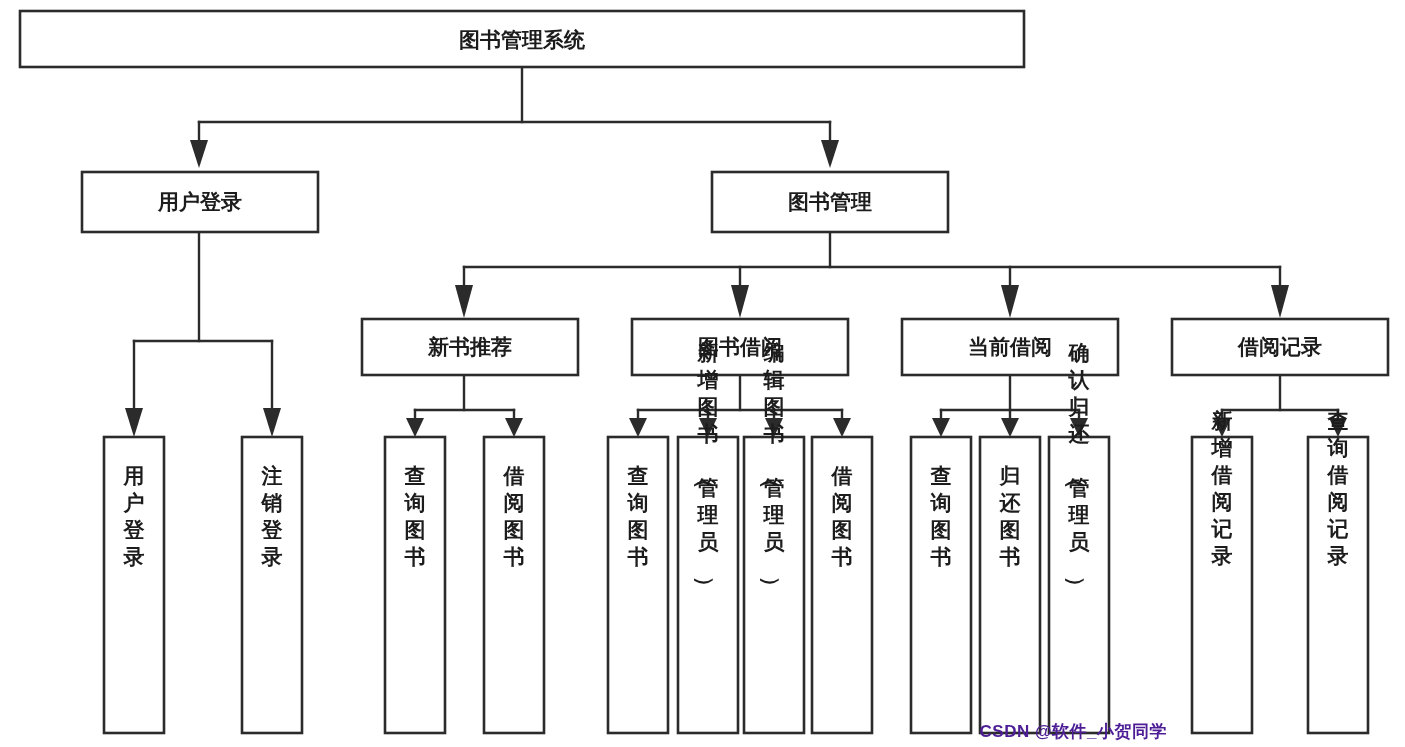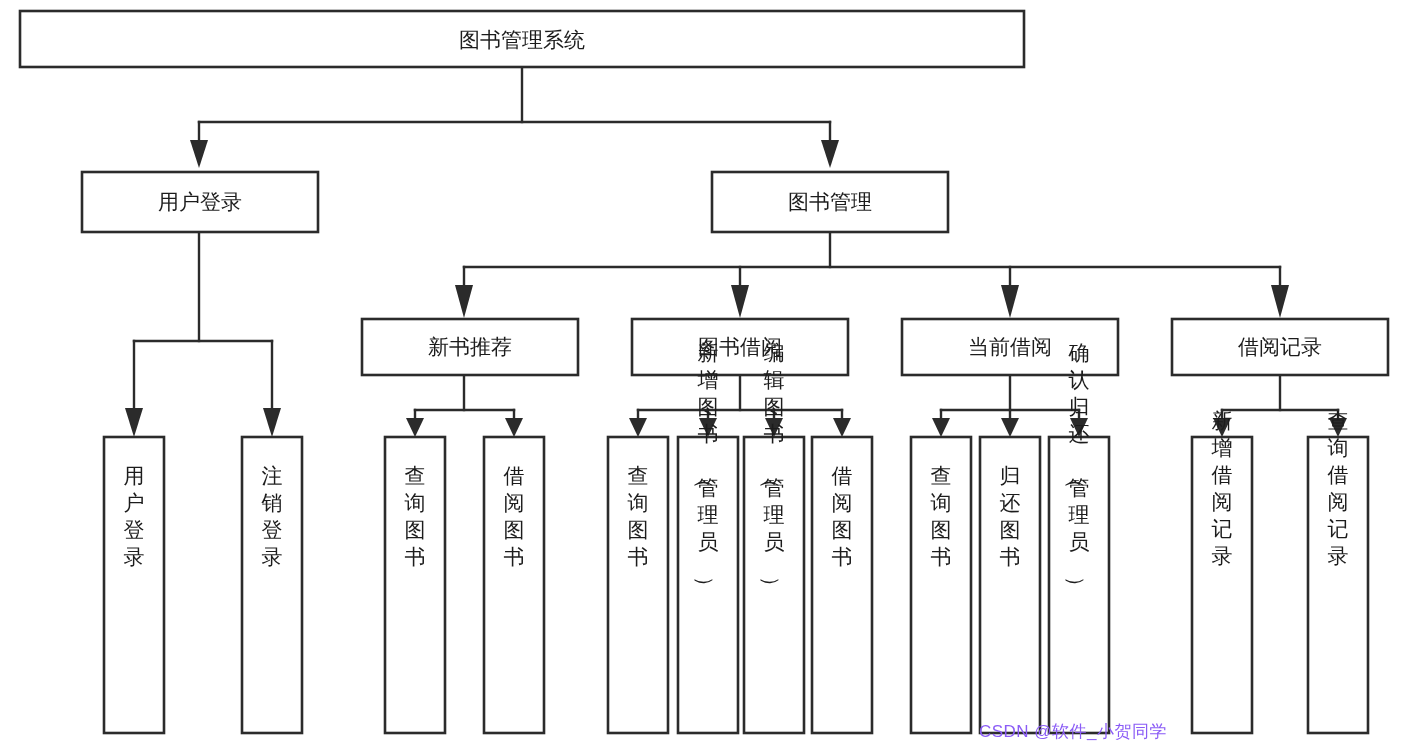--- a/index.html
+++ b/index.html
@@ -11,20 +11,21 @@
     width: 1405px;
     height: 747px;
     font-family: "Liberation Sans", "DejaVu Sans", sans-serif;
     overflow: hidden;
     position: relative;
   }
   #diagram-root {
     position: relative;
     width: 1175px;
     height: 747px;
+    font-weight: bold;
   }
   svg#tree-svg {
     position: absolute;
     left: 0;
     top: 0;
     width: 1405px;
     height: 747px;
   }
   .node-box {
     fill: #ffffff;
@@ -53,21 +54,21 @@
     font-size: 21px;
     fill: #1c1c1c;
     text-anchor: middle;
   }
   .watermark {
     position: absolute;
     right: 8px;
     bottom: 4px;
     font-family: "Liberation Sans", "DejaVu Sans", sans-serif;
     font-size: 17px;
-    color: #8b5cf6;
+    color: #4c1d95;
     letter-spacing: 0.5px;
     white-space: nowrap;
     user-select: none;
   }
 </style>
 </head>
 <body>
 
 <div id="diagram-root">
 

